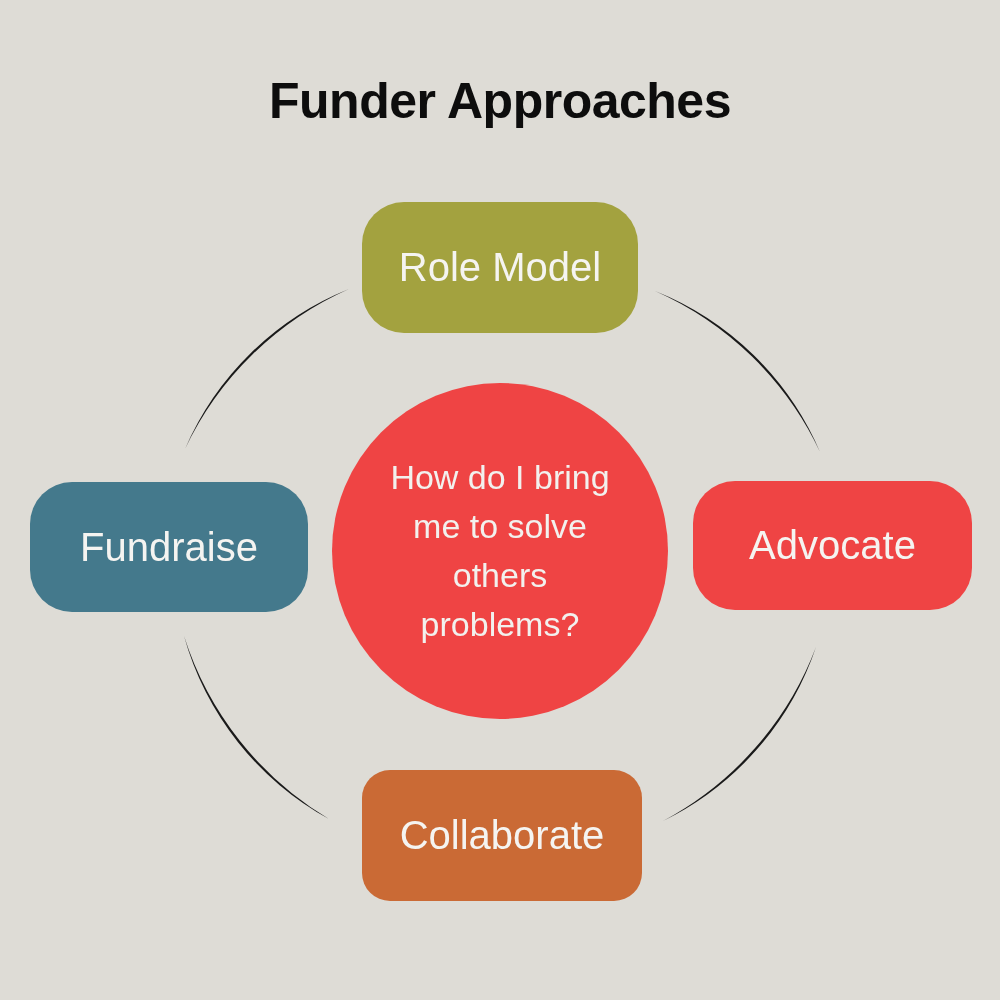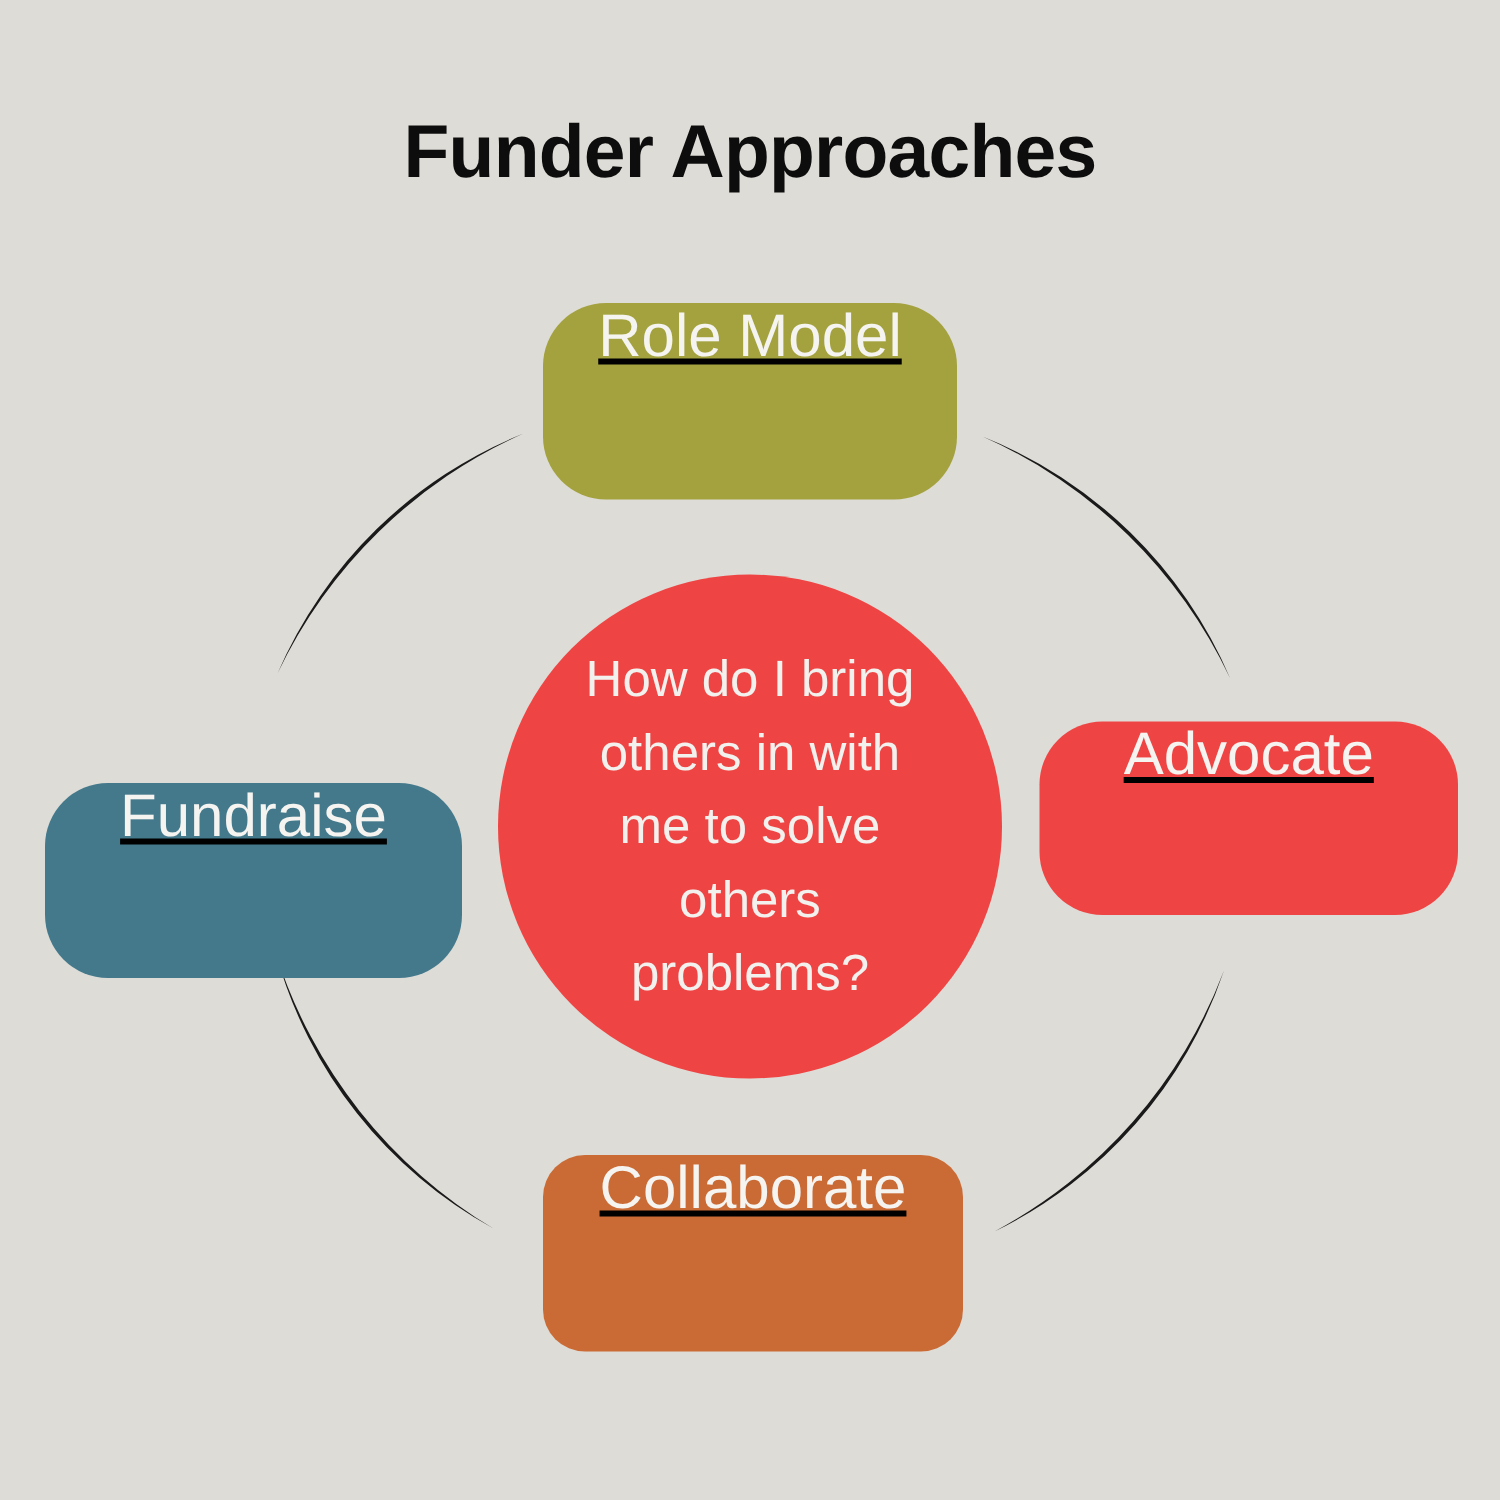--- a/index.html
+++ b/index.html
@@ -52,52 +52,51 @@
     font-weight: 300;
     line-height: 49px;
     color: #F2F1EE;
   }
   .center-text span { display: block; }
 
   .node {
     position: absolute;
     border-radius: 42px;
     display: flex;
+    align-items: center;
     justify-content: center;
-    text-decoration: underline;
   }
   .node-label {
     font-size: 40px;
     font-weight: 300;
     color: #F5F4F1;
     white-space: nowrap;
   }
   .node-top    { left: 362px; top: 202px; width: 276px; height: 131px; }
   .node-right  { left: 693px; top: 481px; width: 279px; height: 129px; }
   .node-bottom { left: 362px; top: 770px; width: 280px; height: 131px; }
-  .node-left   { left:  30px; top: 482px; width: 278px; height: 130px; margin-top: 40px; }
+  .node-left   { left:  30px; top: 482px; width: 278px; height: 130px; }
 </style>
 </head>
 <body>
 
 <div class="canvas" style="background: rgb(222, 220, 214);">
 
   <h1 class="diagram-title">Funder Approaches</h1>
 
   <svg class="arcs-svg" viewBox="0 0 1000 1000" aria-hidden="true">
     <path class="ring-arc" d="M185,449 A300,300 0 0 1 349,289 A330,330 0 0 0 185,449 Z" fill="#1A1A1A"></path>
     <path class="ring-arc" d="M655,291 A300,300 0 0 1 820,452 A330,330 0 0 0 655,291 Z" fill="#1A1A1A"></path>
     <path class="ring-arc" d="M816,647 A300,300 0 0 1 663,821 A330,330 0 0 0 816,647 Z" fill="#1A1A1A"></path>
     <path class="ring-arc" d="M329,819 A300,300 0 0 1 184,636 A330,330 0 0 0 329,819 Z" fill="#1A1A1A"></path>
   </svg>
 
   <div class="center-circle" style="background: #ef4444;">
     <div class="center-text" style="color: rgb(242, 241, 238);">
       <span>How do I bring</span>
-      <span>others in with</span>
       <span>me to solve</span>
       <span>others</span>
       <span>problems?</span>
     </div>
   </div>
 
   <div class="node node-top" style="background: rgb(163, 162, 63);">
     <span class="node-label">Role Model</span>
   </div>
 

